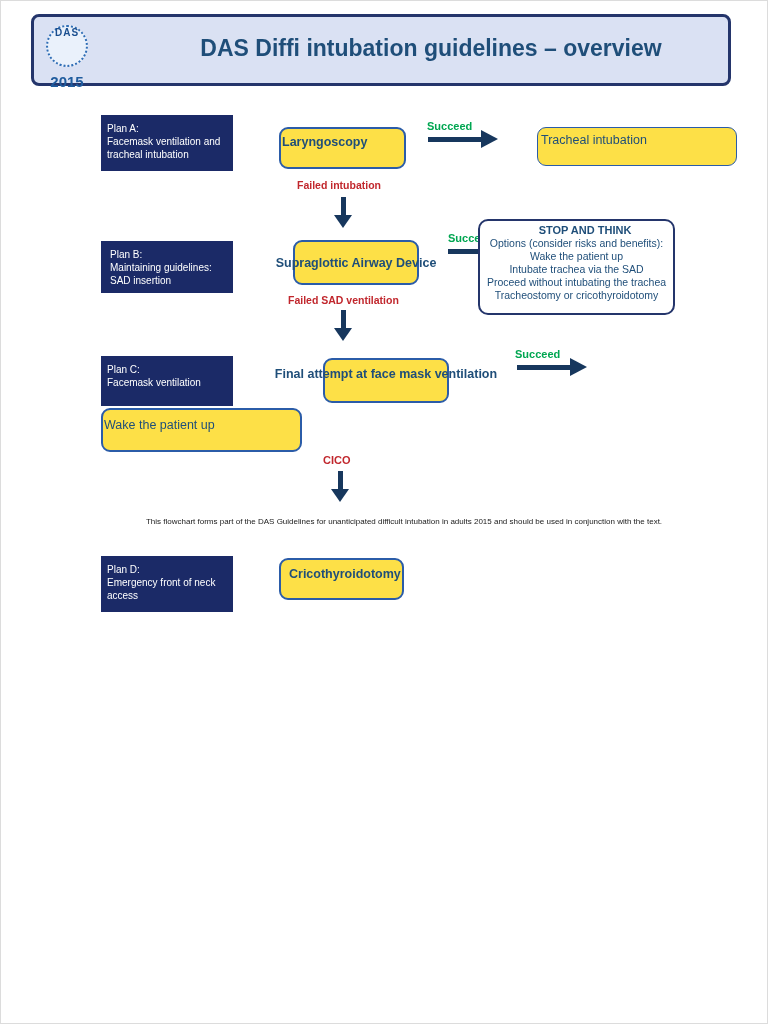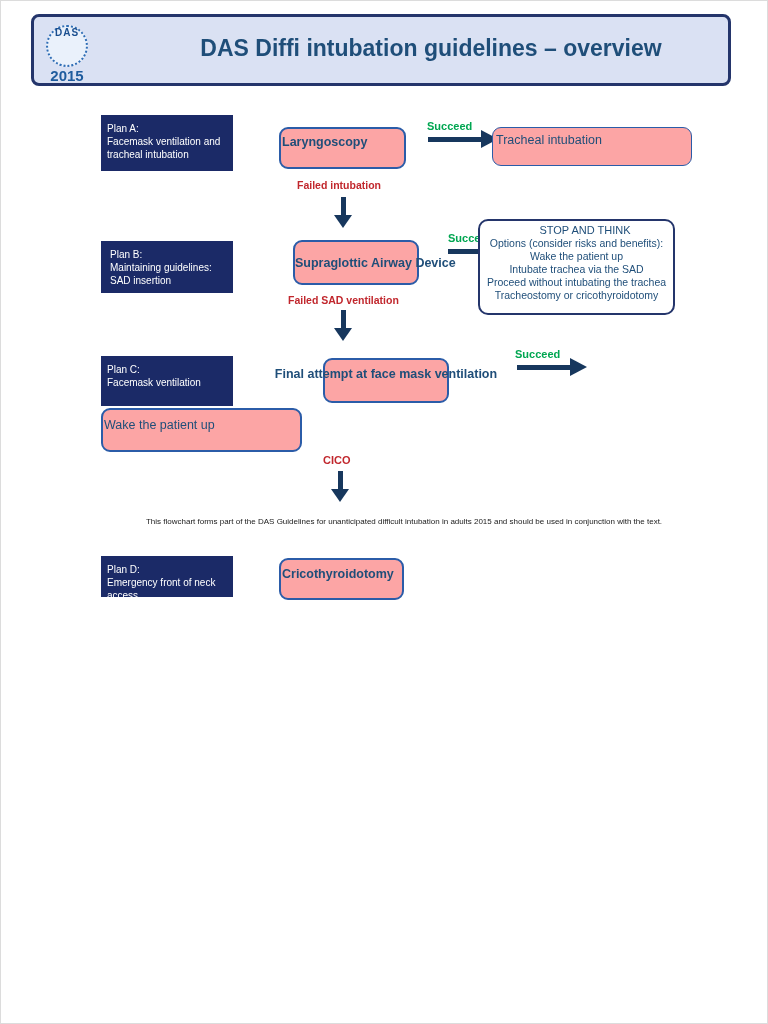--- a/index.html
+++ b/index.html
@@ -7,49 +7,49 @@
         font-family:"Liberation Sans",sans-serif;overflow:hidden;
         --navy:#1b2a67;--box_border:#2b5ca8;--text_navy:#1f4e79;--green:#00a651;--red:#c1272d;
         --header_bg:#dae1f3;--arrow:#17375d;}
 
   
   .header{position:absolute;left:30px;top:13px;width:700px;height:72px;background:var(--header_bg);
           border:3px solid #24356b;border-radius:8px;box-sizing:border-box;}
   .logo{position:absolute;left:12px;top:8px;width:42px;height:42px;border-radius:50%;
         background:#eaf1fb;border:2px dotted #2f6db5;display:flex;align-items:flex-start;justify-content:center;
         font-weight:800;font-size:10px;color:#1b4f8f;letter-spacing:1px;box-sizing:border-box;}
-  .logo-year{position:absolute;left:6px;top:50px;width:54px;text-align:center;font-weight:bold;
+  .logo-year{position:absolute;left:6px;top:56px;width:54px;text-align:center;font-weight:bold;
              font-size:15px;color:#1f5c9e;}
   .header-title{position:absolute;left:108px;right:8px;top:0;bottom:4px;display:flex;align-items:center;
                 justify-content:center;font-weight:bold;font-size:23px;color:var(--text_navy);}
 
   
   .plan{position:absolute;left:100px;width:132px;background:var(--navy);color:#fff;font-size:10px;
         line-height:13px;padding:7px 6px;box-sizing:border-box;}
   .plan-a{top:114px;height:56px;} .plan-b{top:240px;height:52px;padding-left:9px;}
-  .plan-c{top:355px;height:50px;} .plan-d{top:555px;height:41px;}
+  .plan-c{top:355px;height:50px;} .plan-d{top:555px;height:56px;}
 
   
-  .node{position:absolute;background:#fca5a5;border:2px solid var(--box_border);border-radius:9px;
+  .node{position:absolute;background:#fde047;border:2px solid var(--box_border);border-radius:9px;
         box-sizing:border-box;color:var(--text_navy);font-size:12.5px;}
   .node.bold{font-weight:bold;}
   .n-laryngoscopy{left:278px;top:126px;width:127px;height:42px;padding:6px 1px;}
-  .n-tracheal{left:491px;top:126px;width:200px;height:39px;border-width:1.5px;padding:5px 3px;}
+  .n-tracheal{left:536px;top:126px;width:200px;height:39px;border-width:1.5px;padding:5px 3px;}
   .n-supraglottic{left:292px;top:239px;width:126px;height:45px;display:flex;align-items:center;
-                  white-space:nowrap;}
+                  justify-content:center;white-space:nowrap;}
   .n-final{left:322px;top:357px;width:126px;height:45px;display:flex;align-items:flex-start;
            justify-content:center;white-space:nowrap;padding-top:7px;}
   .n-wake{left:100px;top:407px;width:201px;height:44px;padding:8px 1px;}
-  .n-crico{left:278px;top:557px;width:125px;height:42px;padding:7px 1px;}
+  .n-crico{left:278px;top:557px;width:125px;height:42px;padding:7px 8px;}
 
   
   .stop{position:absolute;left:477px;top:218px;width:197px;height:96px;background:#fff;z-index:2;
         border:2px solid #24356b;border-radius:10px;box-sizing:border-box;text-align:center;
         font-size:10.5px;line-height:13px;color:var(--text_navy);padding-top:3px;}
-  .stop .stop-title{font-weight:normal;font-size:11px;padding-left:17px;}
+  .stop .stop-title{font-weight:bold;font-size:11px;padding-left:17px;}
 
   
   .red{position:absolute;color:var(--red);font-size:10.5px;font-weight:600;}
   .lbl-failed-int{left:296px;top:178px;}
   .lbl-failed-sad{left:287px;top:293px;}
   .lbl-cico{left:322px;top:453px;font-weight:700;font-size:11px;}
   .green{position:absolute;color:var(--green);font-weight:bold;font-size:11px;}
   .g-a{left:426px;top:119px;} .g-b{left:447px;top:231px;z-index:1;} .g-c{left:514px;top:347px;}
 
   

